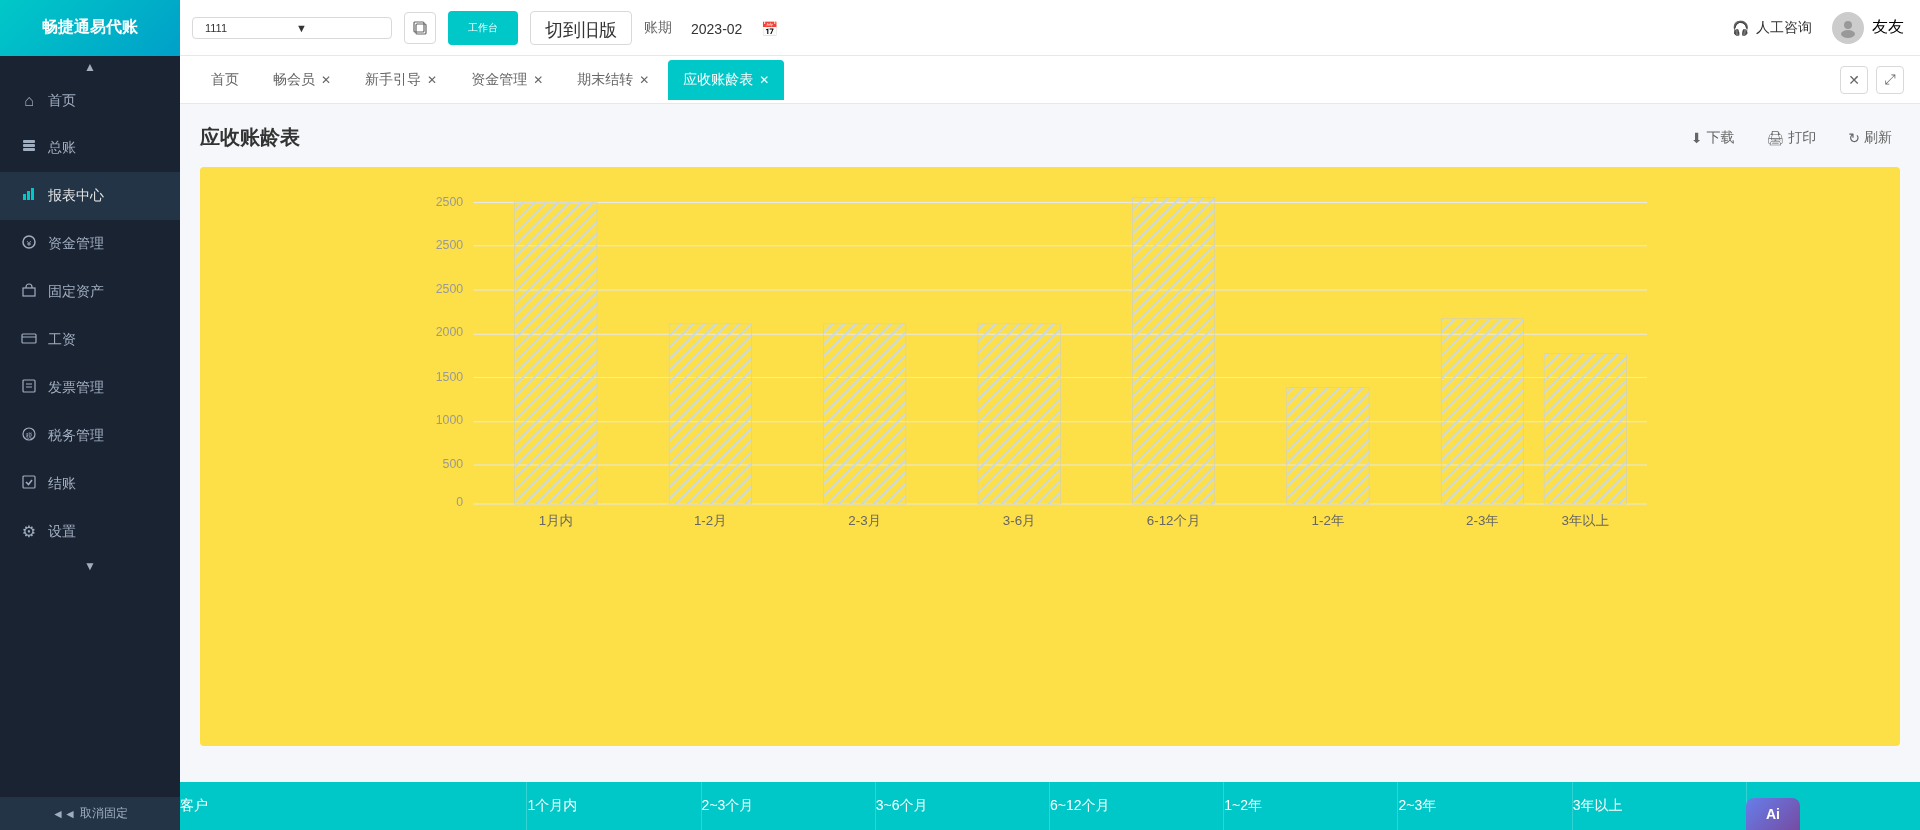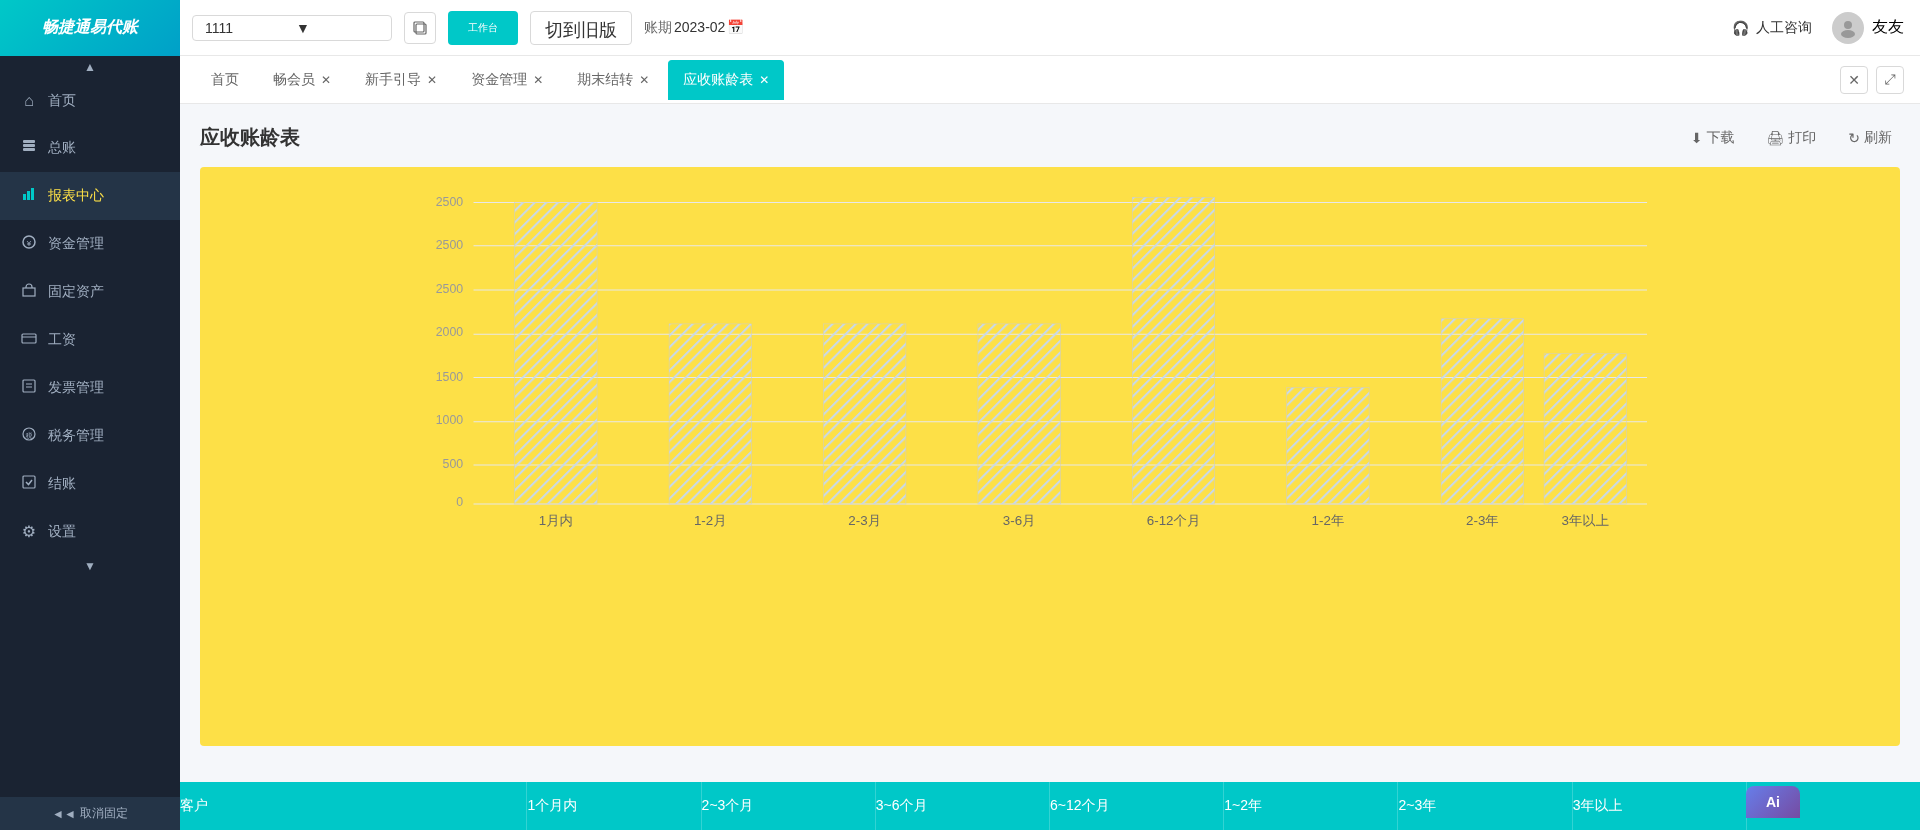--- a/index.html
+++ b/index.html
@@ -23,34 +23,33 @@
       display: flex;
       align-items: center;
       justify-content: center;
       flex-shrink: 0;
       margin-left: -16px;
     }
     .logo-text {
       color: #fff;
       font-size: 16px;
       font-weight: bold;
-      font-style: italic;
     }
     .company-selector {
       display: flex;
       align-items: center;
       gap: 8px;
       border: 1px solid #d9d9d9;
       border-radius: 4px;
       padding: 4px 12px;
       cursor: pointer;
       background: #fff;
       min-width: 200px;
     }
-    .company-selector span { font-size: 14px; color: #333; flex: 1; }
+    .company-selector span { font-size: 11px; color: #333; flex: 1; }
     .chevron-down { color: #999; font-size: 12px; }
     .copy-icon-btn {
       width: 32px; height: 32px;
       border: 1px solid #d9d9d9;
       border-radius: 4px;
       display: flex; align-items: center; justify-content: center;
       cursor: pointer;
       background: #fff;
       color: #666;
     }
@@ -69,22 +68,22 @@
       color: #333;
       border: 1px solid #d9d9d9;
       border-radius: 4px;
       padding: 6px 14px;
       font-size: 18px;
       cursor: pointer;
       height: 34px;
     }
     .period-area {
       display: flex;
-      align-items: flex-start;
-      gap: 2px;
+      align-items: flex-end;
+      gap: 19px;
       font-size: 14px;
       color: #333;
     }
     .period-label { color: #666; }
     .period-value { font-weight: normal; color: #333; }
     .calendar-icon { color: #00c8c8; }
     .top-right {
       margin-left: auto;
       display: flex;
       align-items: center;
@@ -130,21 +129,21 @@
     }
     .sidebar-item {
       display: flex;
       align-items: center;
       gap: 10px;
       padding: 14px 20px;
       color: #a0aec0;
       font-size: 14px;
       cursor: pointer;
     }
-    .sidebar-item.active { color: #fde047; background: #243447; }
+    .sidebar-item.active { color: #e5e5e5; background: #243447; }
     .sidebar-icon { font-size: 16px; width: 18px; text-align: center; }
     .sidebar-scroll-up, .sidebar-scroll-down {
       background: #1a2332;
       color: #a0aec0;
       text-align: center;
       padding: 4px;
       cursor: pointer;
       font-size: 12px;
     }
     .cancel-pin {
@@ -295,21 +294,21 @@
       color: #fff;
       font-size: 14px;
       border-right: 1px solid rgba(255,255,255,0.2);
     }
     .table-header-cell:last-child { border-right: none; }
     .table-header-cell.wide { flex: 2; }
 
     
     .ai-badge {
       position: fixed;
-      bottom: 12px;
+      bottom: 0;
       right: 120px;
       background: linear-gradient(135deg, #667eea, #764ba2);
       color: #fff;
       padding: 8px 20px;
       font-size: 14px;
       font-weight: bold;
       border-radius: 8px 8px 0 0;
       cursor: pointer;
     }
   </style>

